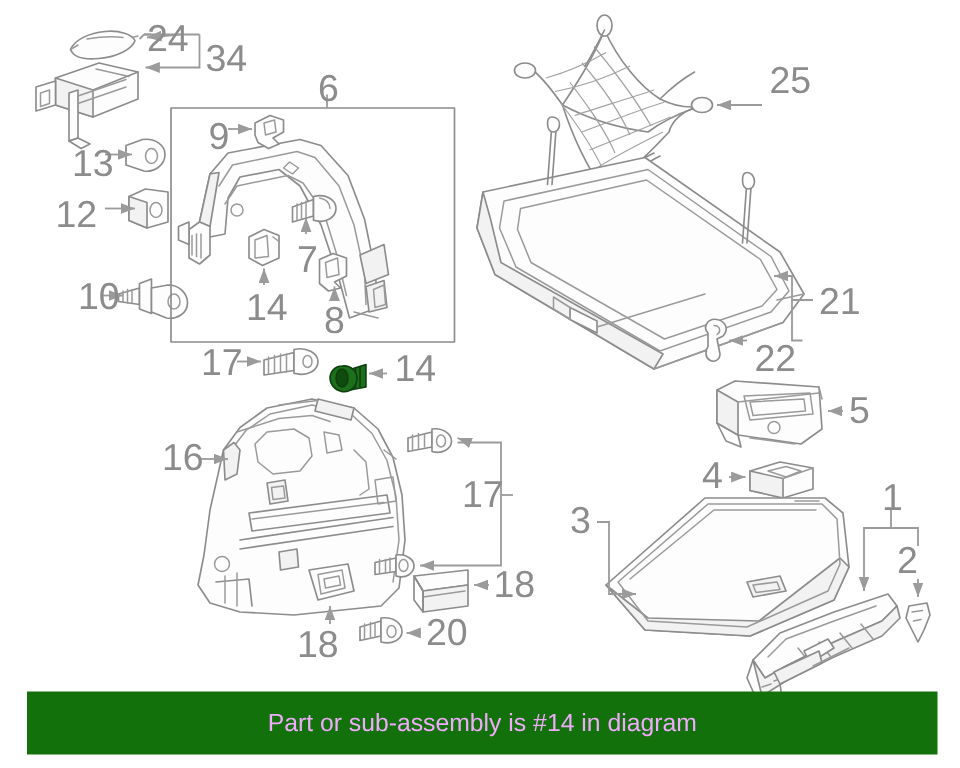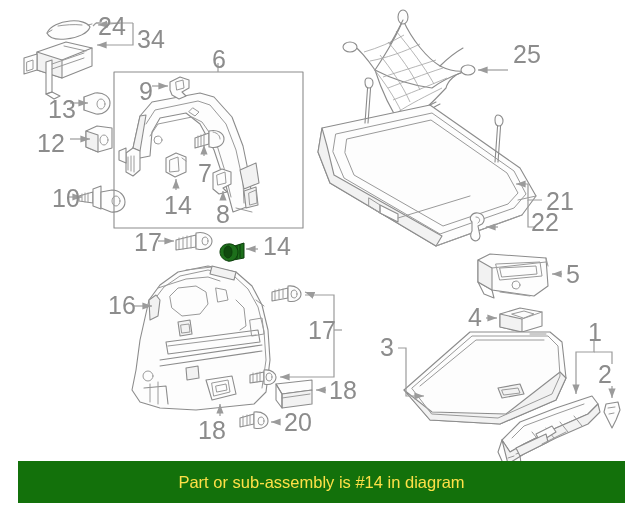--- a/index.html
+++ b/index.html
@@ -13,21 +13,21 @@
     color:#8c8c8c;
     line-height:1;
     white-space:nowrap;
     user-select:none;
   }
   .banner{
     position:absolute;
     left:18px; top:461px;
     width:607px; height:42px;
     background:#13710b;
-    color:#fde047;
+    color:#f0abfc;
     display:flex;
     flex-direction:column;
     align-items:center;
     justify-content:center;
     text-align:center;
   }
   .banner .line{
     font-family:"Liberation Sans",sans-serif;
     font-size:16.5px;
     line-height:20px;
@@ -356,21 +356,21 @@
   <div class="callout" style="left:212px; top:47px;">6</div>
   <div class="callout" style="left:139px; top:79px;">9</div>
   <div class="callout" style="left:48px;  top:97px;">13</div>
   <div class="callout" style="left:513px; top:42px;">25</div>
   <div class="callout" style="left:37px;  top:131px;">12</div>
   <div class="callout" style="left:198px; top:161px;">7</div>
   <div class="callout" style="left:164px; top:193px;">14</div>
   <div class="callout" style="left:216px; top:202px;">8</div>
   <div class="callout" style="left:52px;  top:186px;">10</div>
   <div class="callout" style="left:546px; top:189px;">21</div>
-  <div class="callout" style="left:503px; top:210px;margin-left:28px;">22</div>
+  <div class="callout" style="left:503px; top:227px;">22</div>
   <div class="callout" style="left:134px; top:230px;">17</div>
   <div class="callout" style="left:263px; top:234px;">14</div>
   <div class="callout" style="left:566px; top:262px;">5</div>
   <div class="callout" style="left:108px; top:293px;">16</div>
   <div class="callout" style="left:468px; top:305px;">4</div>
   <div class="callout" style="left:380px; top:335px;">3</div>
   <div class="callout" style="left:588px; top:320px;">1</div>
   <div class="callout" style="left:308px; top:318px;">17</div>
   <div class="callout" style="left:598px; top:362px;">2</div>
   <div class="callout" style="left:329px; top:378px;">18</div>

